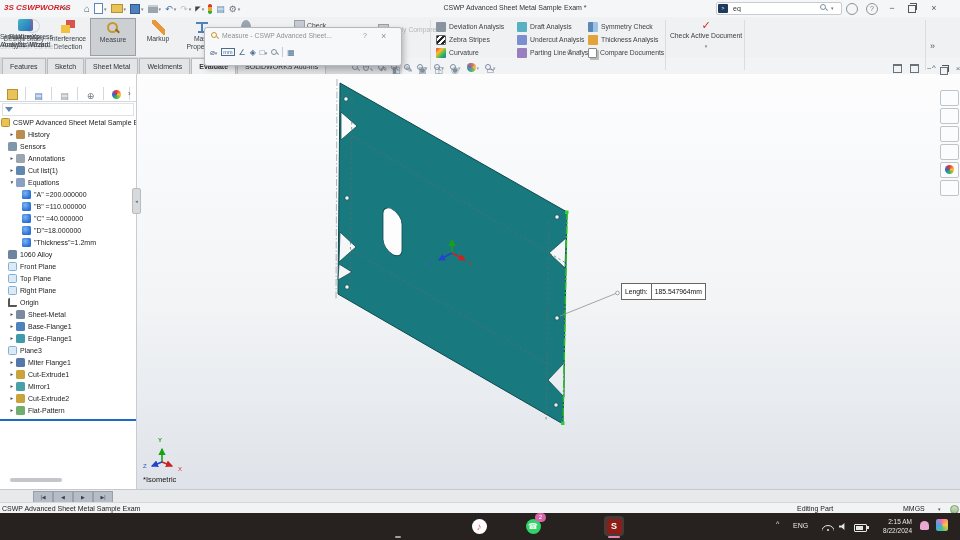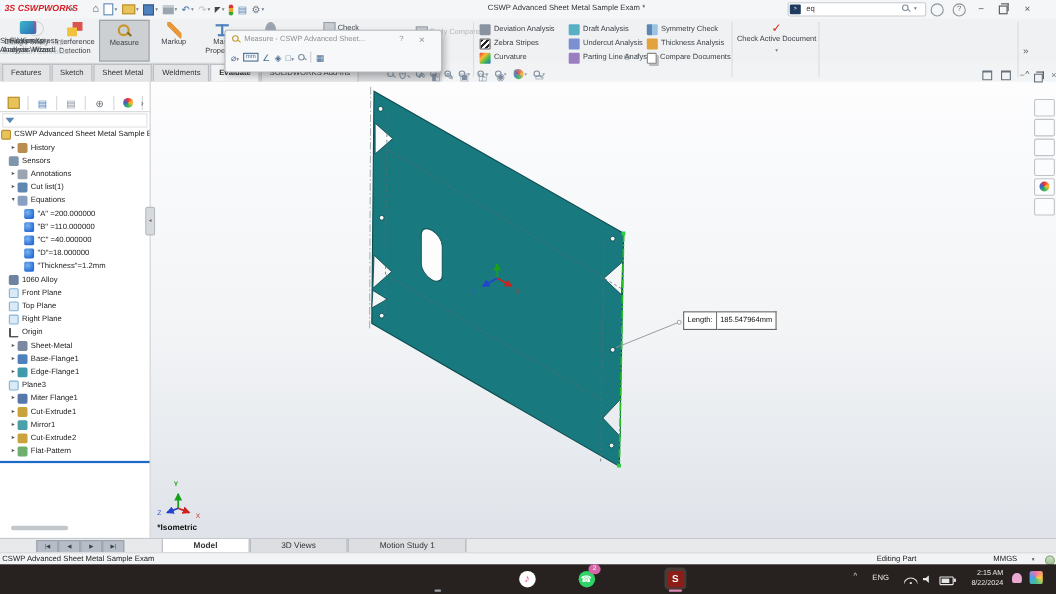--- a/index.html
+++ b/index.html
@@ -153,21 +153,21 @@
   .hui-appearance{width:9px;height:9px;border-radius:50%;background:conic-gradient(#e55,#fb3,#4b6,#47c,#e55);display:inline-block;}
   .hui-view-settings::before{content:"▭";}
   #docwin{position:absolute;left:893px;top:64px;display:flex;gap:8px;align-items:center;color:#68727c;font-size:8px;z-index:4;}
   .dw-sq{width:7px;height:6px;border:1px solid #68727c;border-top:2px solid #68727c;}
   #taskpane{position:absolute;left:940px;top:90px;width:19px;z-index:4;}
   .tpbtn{width:17px;height:14px;background:#fbfcfd;border:1px solid #c0c4c8;border-radius:2px;margin-bottom:2px;text-align:center;line-height:13px;font-size:9px;color:#5b6670;}
   .tpi-appearances{display:inline-block;width:9px;height:9px;border-radius:50%;background:conic-gradient(#e33,#fb3,#3b5,#36c,#e33);vertical-align:middle;}
   #callout{position:absolute;left:484px;top:209px;display:flex;z-index:5;}
   #callout .cell{border:1px solid #666;background:#fff;height:15px;line-height:15px;padding:0 3px;font-size:6.8px;color:#111;}
   #callout .cell.val{border-left:0;}
-  #iso-label{position:absolute;left:6px;top:401px;font-size:7.5px;font-weight:700;color:#111;}
+  #iso-label{position:absolute;left:6px;top:401px;font-size:7.5px;font-weight:400;color:#111;}
   
   #modeltabs{position:absolute;left:0;top:489px;width:960px;height:13px;background:#e7e9eb;border-top:1px solid #c5c8cc;box-sizing:border-box;}
   #mt-nav{position:absolute;left:33px;top:1px;display:flex;}
   .mtn{width:18px;height:10px;background:#b7bdc6;border:1px solid #98a0aa;text-align:center;line-height:10px;font-size:5px;color:#38404a;}
   #mt-tabs{position:absolute;left:147px;top:0;display:flex;height:13px;}
   .mtab{padding:0 28px;height:12px;line-height:12px;background:#dcdee1;border:1px solid #b0b4b8;border-top:0;font-size:7.5px;color:#333;white-space:nowrap;}
   .mtab.active{background:#fff;font-weight:bold;}
   
   #statusbar{position:absolute;left:0;top:502px;width:960px;height:11px;background:#f2f3f4;border-top:1px solid #d5d8db;box-sizing:border-box;}
   #sb-file{position:absolute;left:2px;top:2px;font-size:7px;color:#222;}
@@ -686,26 +686,20 @@
     </div>
 
   <div id="modeltabs">
     <div id="mt-nav">
 
     <div class="mtn">|◀</div>
         <div class="mtn">◀</div>
         <div class="mtn">▶</div>
         <div class="mtn">▶|</div>
       </div>
-    <div id="mt-tabs">
-
-    <div class="mtab active">Model</div>
-        <div class="mtab">3D Views</div>
-        <div class="mtab">Motion Study 1</div>
-      </div>
   </div>
 
   <div id="statusbar">
     <div id="sb-file">CSWP Advanced Sheet Metal Sample Exam</div>
     <div id="sb-mode">Editing Part</div>
     <div id="sb-units">MMGS</div>
     <div id="sb-caret">▾</div>
     <div id="sb-globe"></div>
   </div>
 

